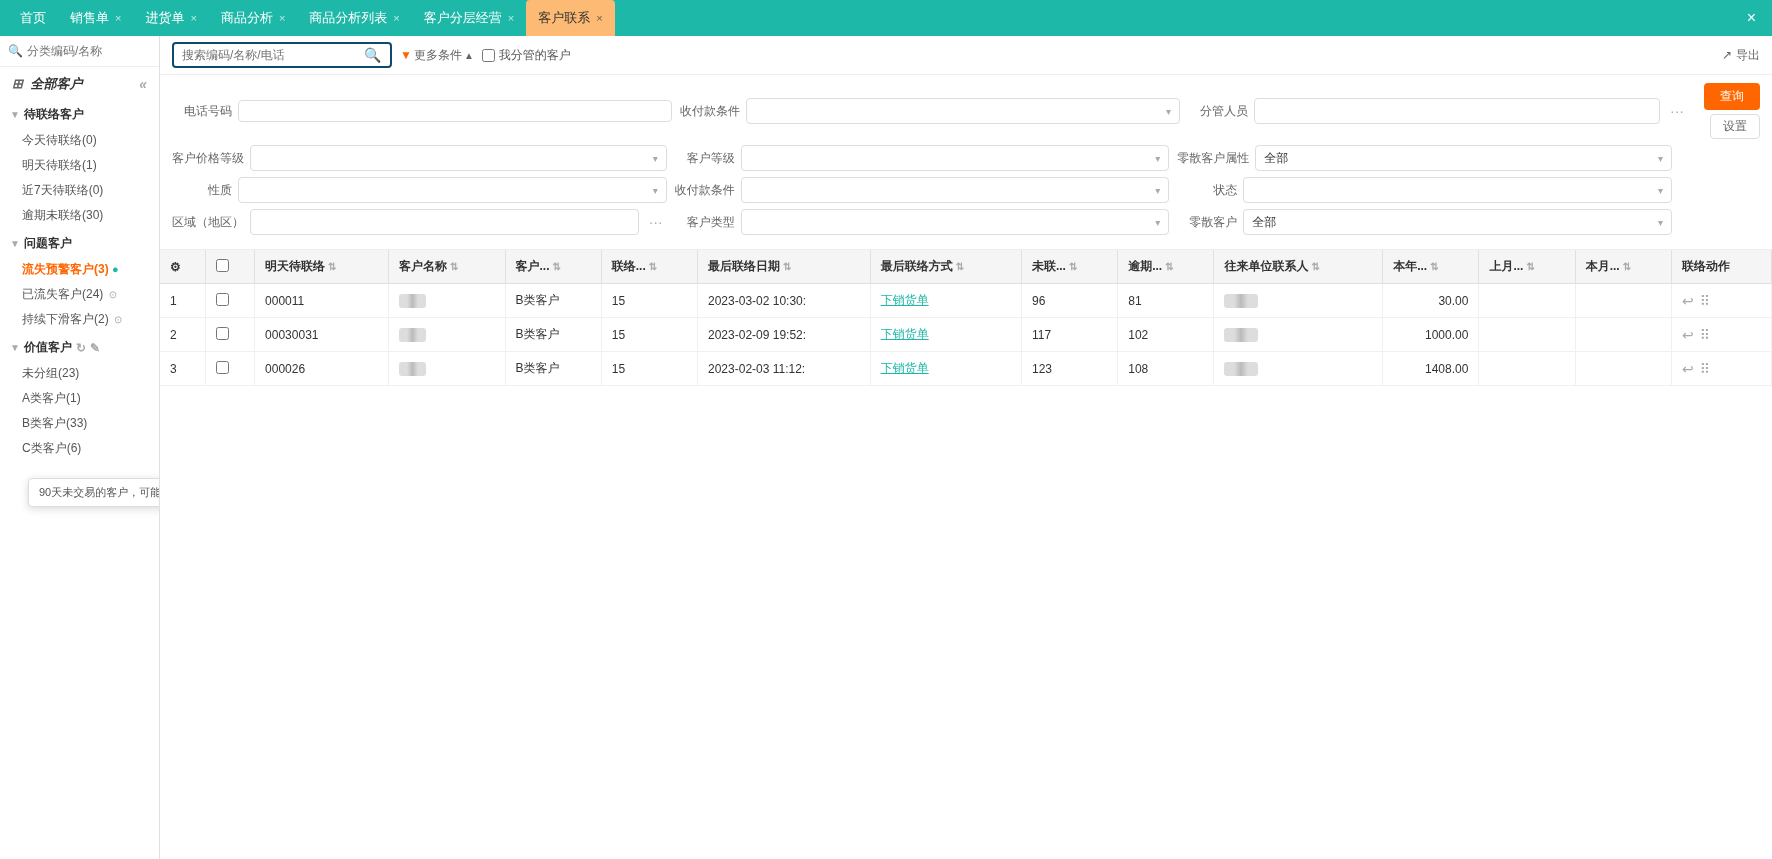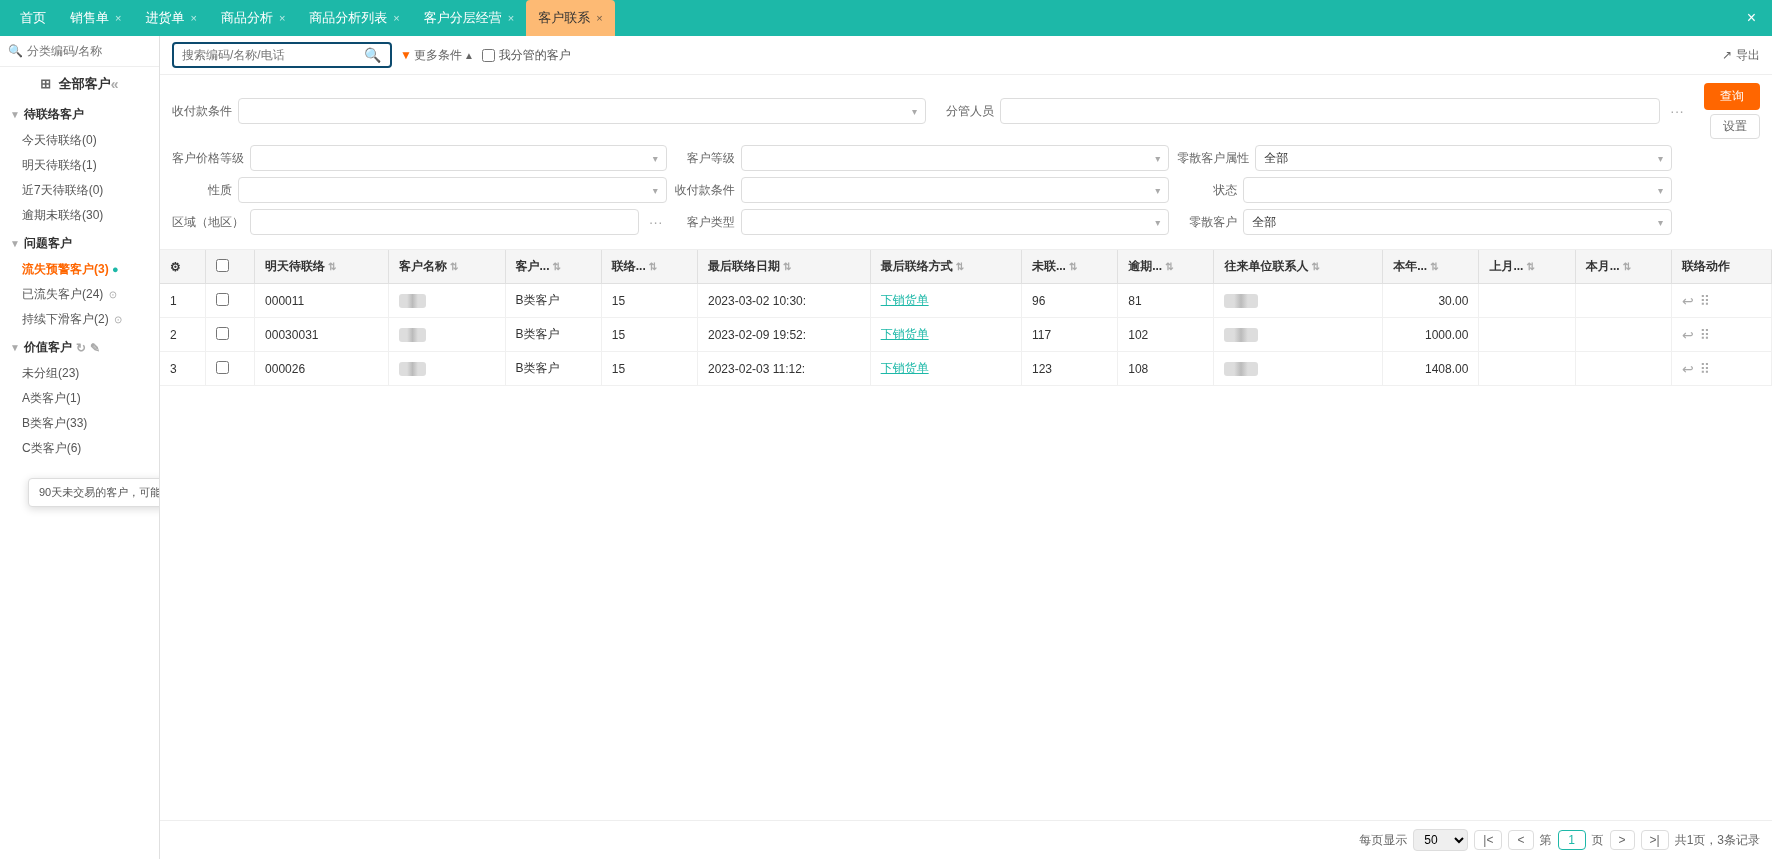--- a/index.html
+++ b/index.html
@@ -77,26 +77,27 @@
       outline: none;
       font-size: 12px;
       width: 100%;
       color: #0f766e;
     }
     .sidebar-search .search-icon { color: #aaa; margin-right: 4px; }
 
     .sidebar-header {
       display: flex;
       align-items: center;
-      justify-content: center;
+      justify-content: space-between;
       padding: 8px 12px;
       font-weight: bold;
       font-size: 13px;
       background: #fff;
       cursor: pointer;
+      font-style: italic;
     }
     .sidebar-header .grid-icon { margin-right: 4px; color: #666; }
     .sidebar-header .collapse-btn { color: #aaa; font-size: 14px; cursor: pointer; }
 
     .sidebar-group {
       margin-bottom: 2px;
     }
     .sidebar-group-title {
       display: flex;
       align-items: center;
@@ -491,20 +492,24 @@
       <div class="export-btn">
         <span>↗</span>
         <span>导出</span>
       </div>
     </div>
 
     <div class="filter-panel">
 
       <div class="filter-row">
         <div class="filter-item">
+          <label>电话号码</label>
+          <input class="filter-input" type="text" style="flex: 2 1 0%;">
+        </div>
+        <div class="filter-item">
           <label>收付款条件</label>
           <div class="filter-select" style="flex:2;">
             <span></span>
             <span class="chevron">▾</span>
           </div>
         </div>
         <div class="filter-item">
           <label>分管人员</label>
           <div class="filter-select" style="flex:2;">
             <span></span>
@@ -741,30 +746,15 @@
         <div class="action-icons">
           <span class="action-icon">↩</span>
           <span class="action-icon">⠿</span>
         </div>
       </td>
     </tr>
           </tbody>
       </table>
     </div>
 
-    <div class="pagination">
-      <span class="page-size-label">每页显示</span>
-      <select>
-        <option>50</option>
-        <option>100</option>
-      </select>
-      <button class="nav-btn">|&lt;</button>
-      <button class="nav-btn">&lt;</button>
-      <span style="color:#666;">第</span>
-      <span class="current-page">1</span>
-      <span class="page-info">页</span>
-      <button class="nav-btn">&gt;</button>
-      <button class="nav-btn">&gt;|</button>
-      <span class="page-info">共1页，3条记录</span>
-    </div>
 
   </div>
 </div>
 
 </body></html>

